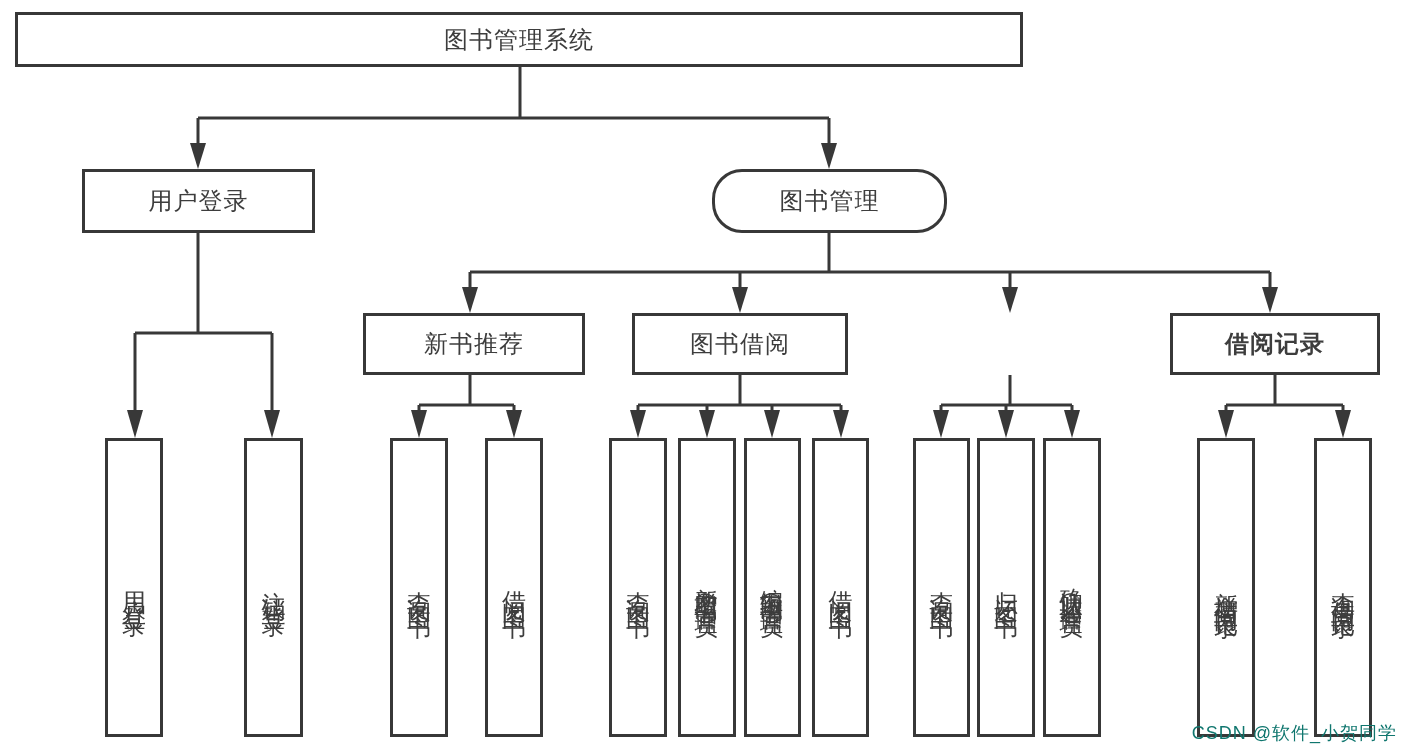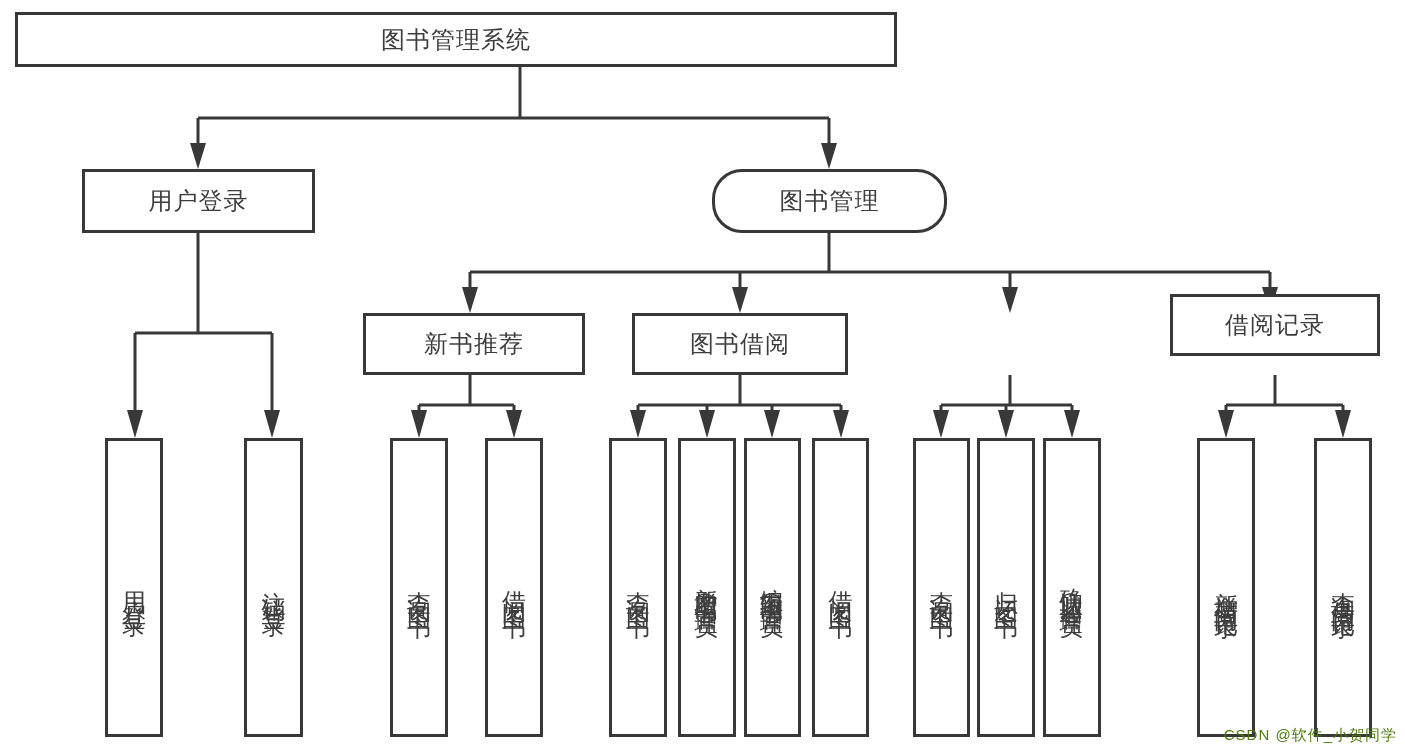--- a/index.html
+++ b/index.html
@@ -35,22 +35,22 @@
     text-orientation: mixed;
     white-space: normal;
   }
   .sp4 { letter-spacing: 8px; }
   .sp6 { letter-spacing: 5px; }
   .sp9 { letter-spacing: 4px; font-size: 23px; }
   #watermark {
     position: absolute;
     right: 8px;
     bottom: 2px;
-    font-size: 15px;
-    color: #4d7c0f;
+    font-size: 18px;
+    color: #0f766e;
     letter-spacing: 1px;
     z-index: 5;
   }
   svg path { stroke: #383838; stroke-width: 3; fill: none; }
   svg polygon { fill: #383838; stroke: none; }
 </style>
 </head>
 <body>
 
 <div id="canvas">
@@ -84,28 +84,28 @@
     <path d="M1010,375 L1010,405 M941,405 L1072,405 M941,405 L941,414 M1006,405 L1006,414 M1072,405 L1072,414"></path>
     <polygon points="933,410 949,410 941,438"></polygon>
     <polygon points="998,410 1014,410 1006,438"></polygon>
     <polygon points="1064,410 1080,410 1072,438"></polygon>
 
     <path d="M1275,375 L1275,405 M1226,405 L1343,405 M1226,405 L1226,414 M1343,405 L1343,414"></path>
     <polygon points="1218,410 1234,410 1226,438"></polygon>
     <polygon points="1335,410 1351,410 1343,438"></polygon>
   </svg>
 
-  <div class="node" style="left:15px; top:12px; width:882px; height:55px;">图书管理系统</div>
+  <div class="node" style="left:15px; top:12px; width:1008px; height:55px;">图书管理系统</div>
 
   <div class="node" style="left:82px; top:169px; width:233px; height:64px;">用户登录</div>
   <div class="node" style="left:712px; top:169px; width:235px; height:64px;border-radius:30px;">图书管理</div>
 
   <div class="node" style="left:363px; top:313px; width:222px; height:62px;">新书推荐</div>
   <div class="node" style="left:632px; top:313px; width:216px; height:62px;">图书借阅</div>
-  <div class="node" style="left:1170px; top:294px; width:210px; height:62px;">借阅记录</div>
+  <div class="node" style="left:1170px; top:313px; width:210px; height:62px;font-weight:bold;">借阅记录</div>
 
   <div class="node leaf sp4" style="left:105px; top:438px; width:58px; height:299px;">用户登录</div>
   <div class="node leaf sp4" style="left:244px; top:438px; width:59px; height:299px;">注销登录</div>
 
   <div class="node leaf sp4" style="left:390px; top:438px; width:58px; height:299px;">查询图书</div>
   <div class="node leaf sp4" style="left:485px; top:438px; width:58px; height:299px;">借阅图书</div>
 
   <div class="node leaf sp4" style="left:609px; top:438px; width:58px; height:299px;">查询图书</div>
   <div class="node leaf sp9" style="left:678px; top:438px; width:58px; height:299px;">新增图书（管理员）</div>
   <div class="node leaf sp9" style="left:744px; top:438px; width:57px; height:299px;">编辑图书（管理员）</div>

